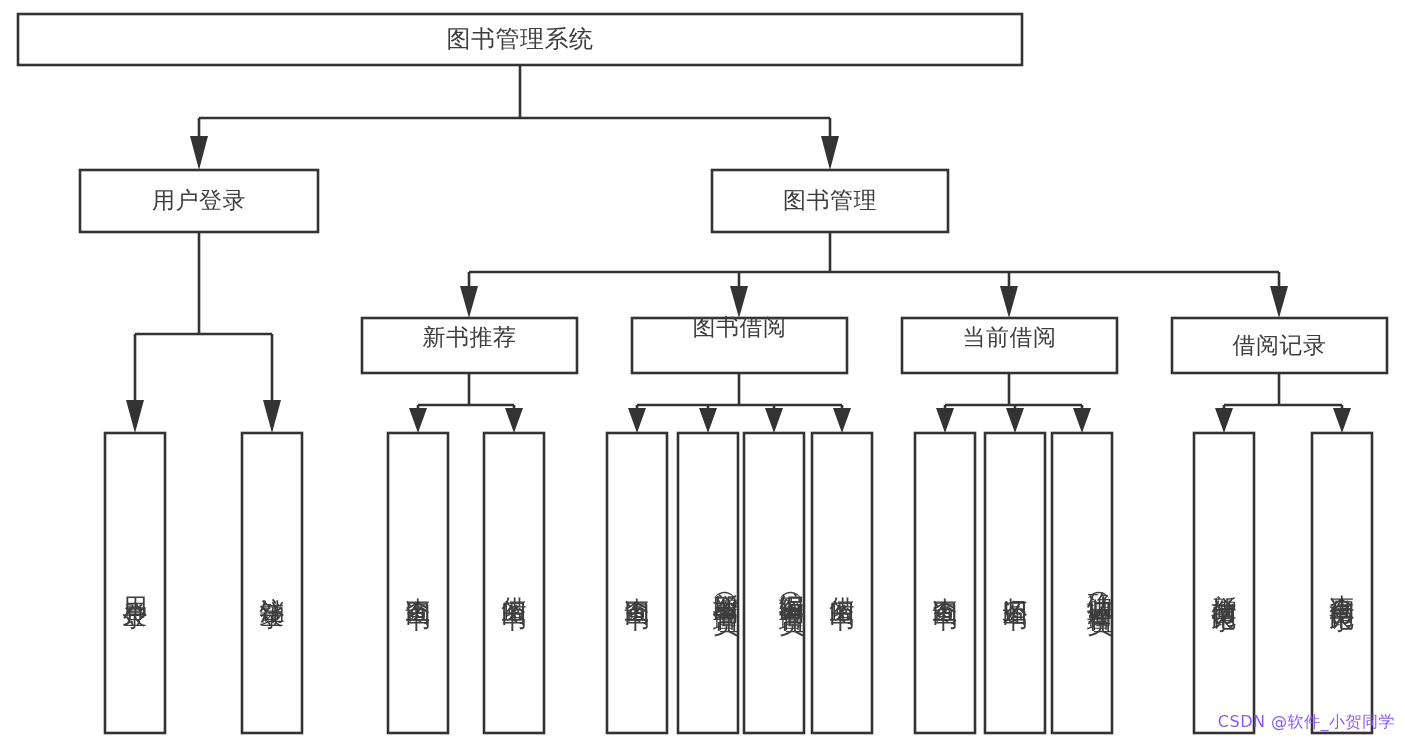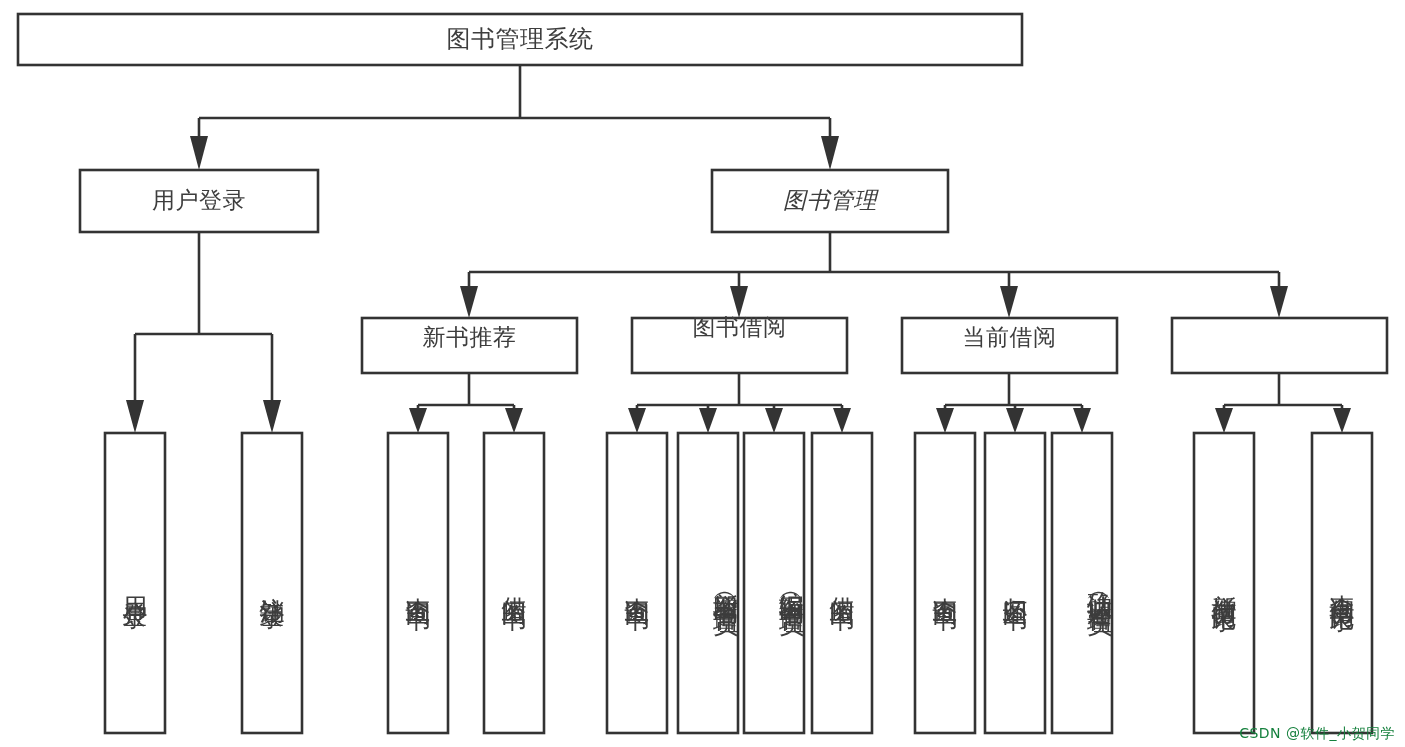--- a/index.html
+++ b/index.html
@@ -73,23 +73,23 @@
     justify-content: center;
     padding-top: 4px;
   }
   .node-label.vertical.centered {
     align-items: center;
     padding-top: 0;
   }
   .watermark {
     position: absolute;
     right: 10px;
-    bottom: 4px;
-    font-size: 14px;
-    color: #15803d;
+    bottom: 14px;
+    font-size: 16px;
+    color: #8b5cf6;
     font-family: "DejaVu Sans", "Liberation Sans", sans-serif;
     letter-spacing: 0.5px;
     white-space: nowrap;
     user-select: none;
   }
 </style>
 </head>
 <body>
 
 <div id="diagram-root">
@@ -186,25 +186,26 @@
     <rect class="node-box" x="985" y="433" width="60" height="300"></rect>
     <rect class="node-box" x="1052" y="433" width="60" height="300"></rect>
 
     <rect class="node-box" x="1194" y="433" width="60" height="300"></rect>
     <rect class="node-box" x="1312" y="433" width="60" height="300"></rect>
   </svg>
 
   <div class="node-label horizontal root" style="left:18px; top:14px; width:1004px; height:51px;">图书管理系统</div>
 
   <div class="node-label horizontal" style="left:80px; top:170px; width:238px; height:62px;">用户登录</div>
-  <div class="node-label horizontal" style="left:712px; top:170px; width:236px; height:62px;font-style:italic;">图书管理</div>
+  <div class="node-label horizontal" style="left:712px; top:170px; width:236px; height:62px;">图书管理</div>
 
   <div class="node-label horizontal" style="left:362px; top:318px; width:215px; height:39px;">新书推荐</div>
   <div class="node-label horizontal" style="left:632px; top:300px; width:215px; height:55px;">图书借阅</div>
   <div class="node-label horizontal" style="left:902px; top:318px; width:215px; height:39px;">当前借阅</div>
+  <div class="node-label horizontal" style="left:1172px; top:318px; width:215px; height:55px;">借阅记录</div>
 
   <div class="node-label vertical centered" style="left:105px; top:433px; width:60px; height:300px;">用户登录</div>
   <div class="node-label vertical centered" style="left:242px; top:433px; width:60px; height:300px;">注销登录</div>
 
   <div class="node-label vertical centered" style="left:388px; top:433px; width:60px; height:300px;">查询图书</div>
   <div class="node-label vertical centered" style="left:484px; top:433px; width:60px; height:300px;">借阅图书</div>
 
   <div class="node-label vertical centered" style="left:607px; top:433px; width:60px; height:300px;">查询图书</div>
   <div class="node-label vertical" style="left:678px; top:433px; width:60px; height:300px;">新增图书（管理员）</div>
   <div class="node-label vertical" style="left:744px; top:433px; width:60px; height:300px;">编辑图书（管理员）</div>

